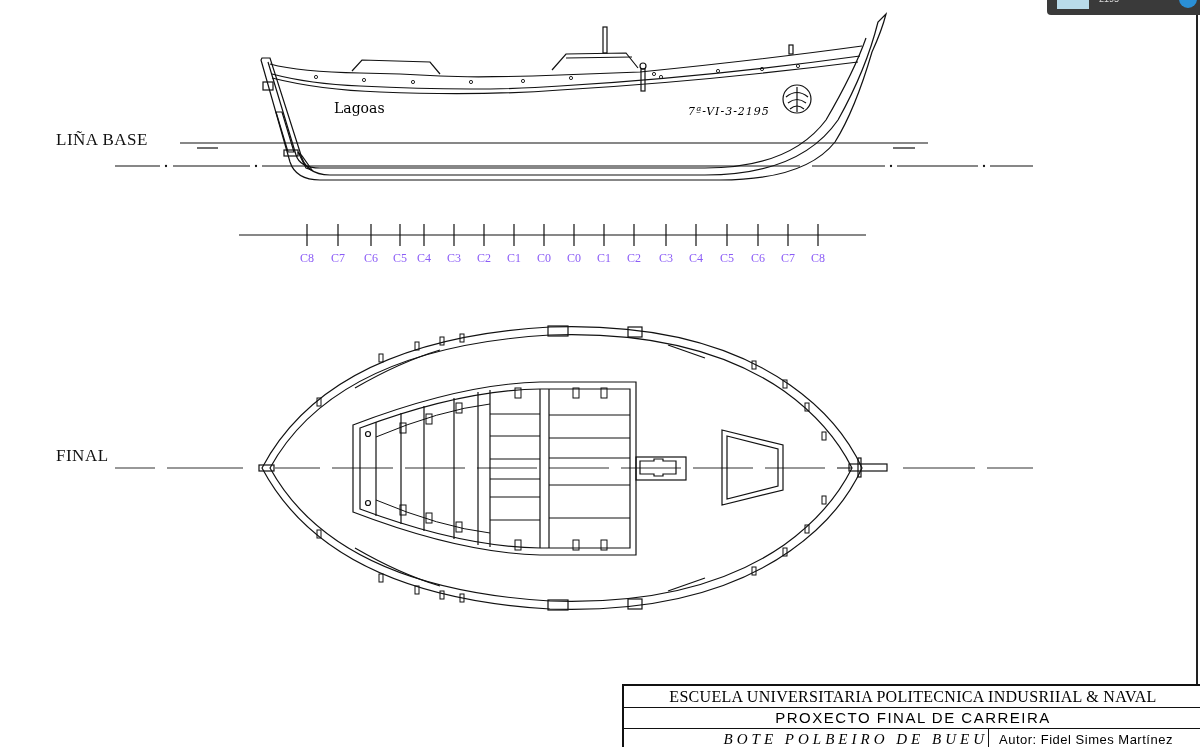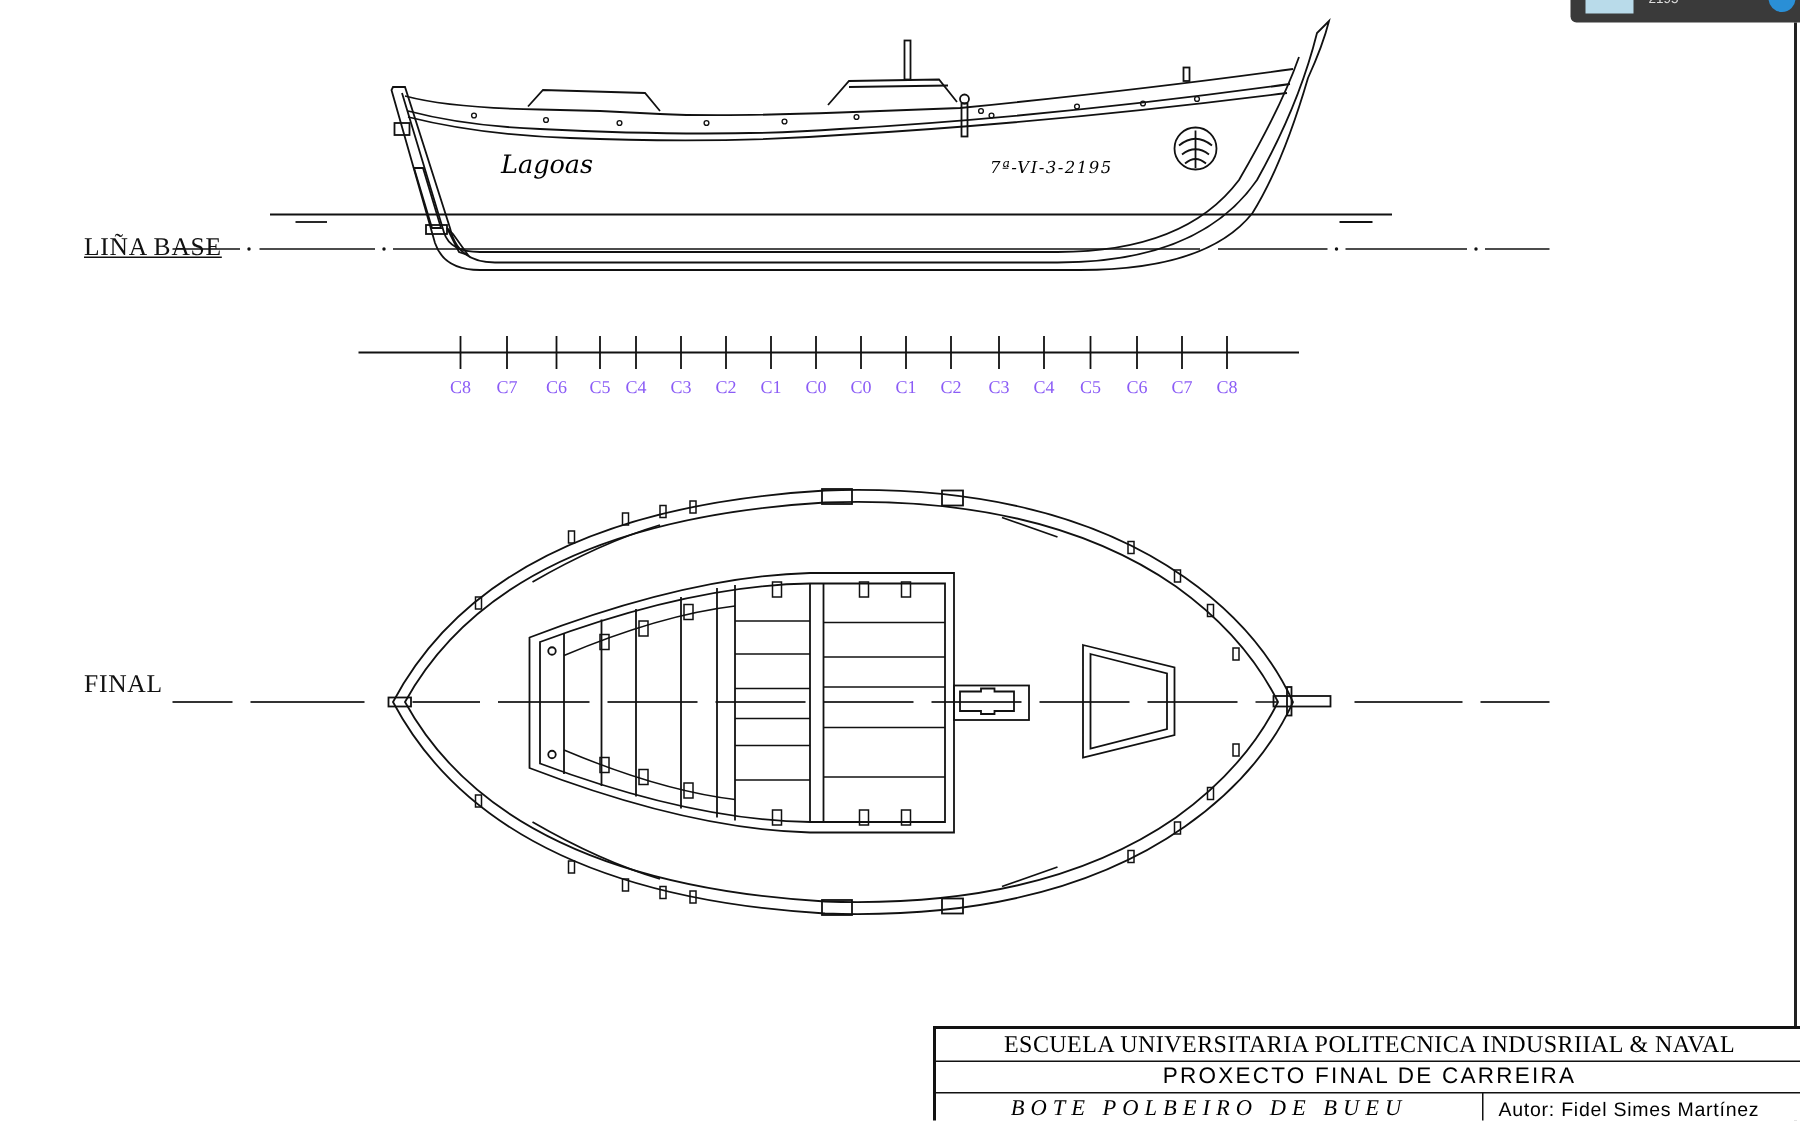--- a/index.html
+++ b/index.html
@@ -5,21 +5,21 @@
   html, body { margin:0; padding:0; background:#ffffff; }
   body { width:1200px; height:747px; position:relative; overflow:hidden; font-family:"DejaVu Serif", serif; }
   #canvas { position:absolute; left:0; top:0; width:1200px; height:747px; }
   .lbl { position:absolute; font-family:"Liberation Serif", serif; font-size:17px; color:#111; letter-spacing:0.5px; }
   .station { position:absolute; font-family:"Liberation Serif", serif; font-size:12px; color:#8b5cf6; transform:translateX(-50%); }
   .tb { position:absolute; left:622px; top:684px; width:580px; height:66px; border:2px solid #111; border-right:none; box-sizing:border-box; background:#fff; }
   .tb-row { position:absolute; left:0; right:0; border-bottom:1.5px solid #111; display:flex; align-items:center; justify-content:center; }
   .tb-r1 { top:0; height:21px; font-family:"Liberation Serif", serif; font-size:16px; letter-spacing:0.3px; }
   .tb-r2 { top:21px; height:21px; font-family:"Liberation Sans", sans-serif; font-size:15px; letter-spacing:1.5px; }
   .tb-r3 { top:42px; height:22px; border-bottom:none; justify-content:flex-start; }
-  .tb-title { width:364px; text-align:center; font-family:"Liberation Serif", serif; font-style:italic; font-size:15px; letter-spacing:4px; }
+  .tb-title { width:364px; text-align:right; font-family:"Liberation Serif", serif; font-style:italic; font-size:15px; letter-spacing:4px; }
   .tb-author { border-left:1.5px solid #111; height:100%; display:flex; align-items:center; padding-left:10px; font-family:"Liberation Sans", sans-serif; font-size:13px; letter-spacing:0.5px; flex:1; }
   .topbar { position:absolute; left:1047px; top:0; width:160px; height:15px; background:#3a3a3a; border-bottom-left-radius:4px; }
   .topbar .thumb { position:absolute; left:10px; top:0; width:32px; height:9px; background:#b9dbea; }
   .topbar .txt { position:absolute; left:52px; top:-6px; color:#ddd; font-family:"Liberation Sans", sans-serif; font-size:9px; }
   .topbar .dot { position:absolute; right:10px; top:-10px; width:18px; height:18px; border-radius:50%; background:#2a8fd6; }
   .edge-r { position:absolute; left:1196px; top:15px; width:2px; height:732px; background:#222; }
 </style>
 </head>
 <body>
 
@@ -221,24 +221,24 @@
 
     <path d="M722 430 L783 445 L783 490 L722 505 Z"></path>
     <path d="M727 436 L778 449 L778 486 L727 499 Z"></path>
 
     <rect x="259" y="465" width="15" height="6"></rect>
     <rect x="849" y="464" width="38" height="7"></rect>
     <rect x="858" y="458" width="3" height="19"></rect>
   </g>
 </svg>
 
-<span class="lbl" style="left:56px; top:155px;text-decoration:underline;">LIÑA BASE</span>
+<span class="lbl" style="left:56px; top:130px;">LIÑA BASE</span>
 <span class="lbl" style="left:56px; top:446px;">FINAL</span>
-<span style="position:absolute; left:334px; top:100px; font-family:'DejaVu Serif', serif; font-style:italic; font-size:17px;">Lagoas</span>
-<span style="position:absolute; left:660px; top:105px; font-family:'DejaVu Serif', serif; font-style:italic; font-size:11px; letter-spacing:1px;">7ª-VI-3-2195</span>
+<span style="position:absolute; left:334px; top:100px; font-family:'DejaVu Serif', serif; font-size:14px;">Lagoas</span>
+<span style="position:absolute; left:688px; top:105px; font-family:'DejaVu Serif', serif; font-style:italic; font-size:11px; letter-spacing:1px;">7ª-VI-3-2195</span>
 
 <div id="station-labels">
     <span class="station" style="left: 307px; top: 251px;">C8</span>
     <span class="station" style="left: 338px; top: 251px;">C7</span>
     <span class="station" style="left: 371px; top: 251px;">C6</span>
     <span class="station" style="left: 400px; top: 251px;">C5</span>
     <span class="station" style="left: 424px; top: 251px;">C4</span>
     <span class="station" style="left: 454px; top: 251px;">C3</span>
     <span class="station" style="left: 484px; top: 251px;">C2</span>
     <span class="station" style="left: 514px; top: 251px;">C1</span>

